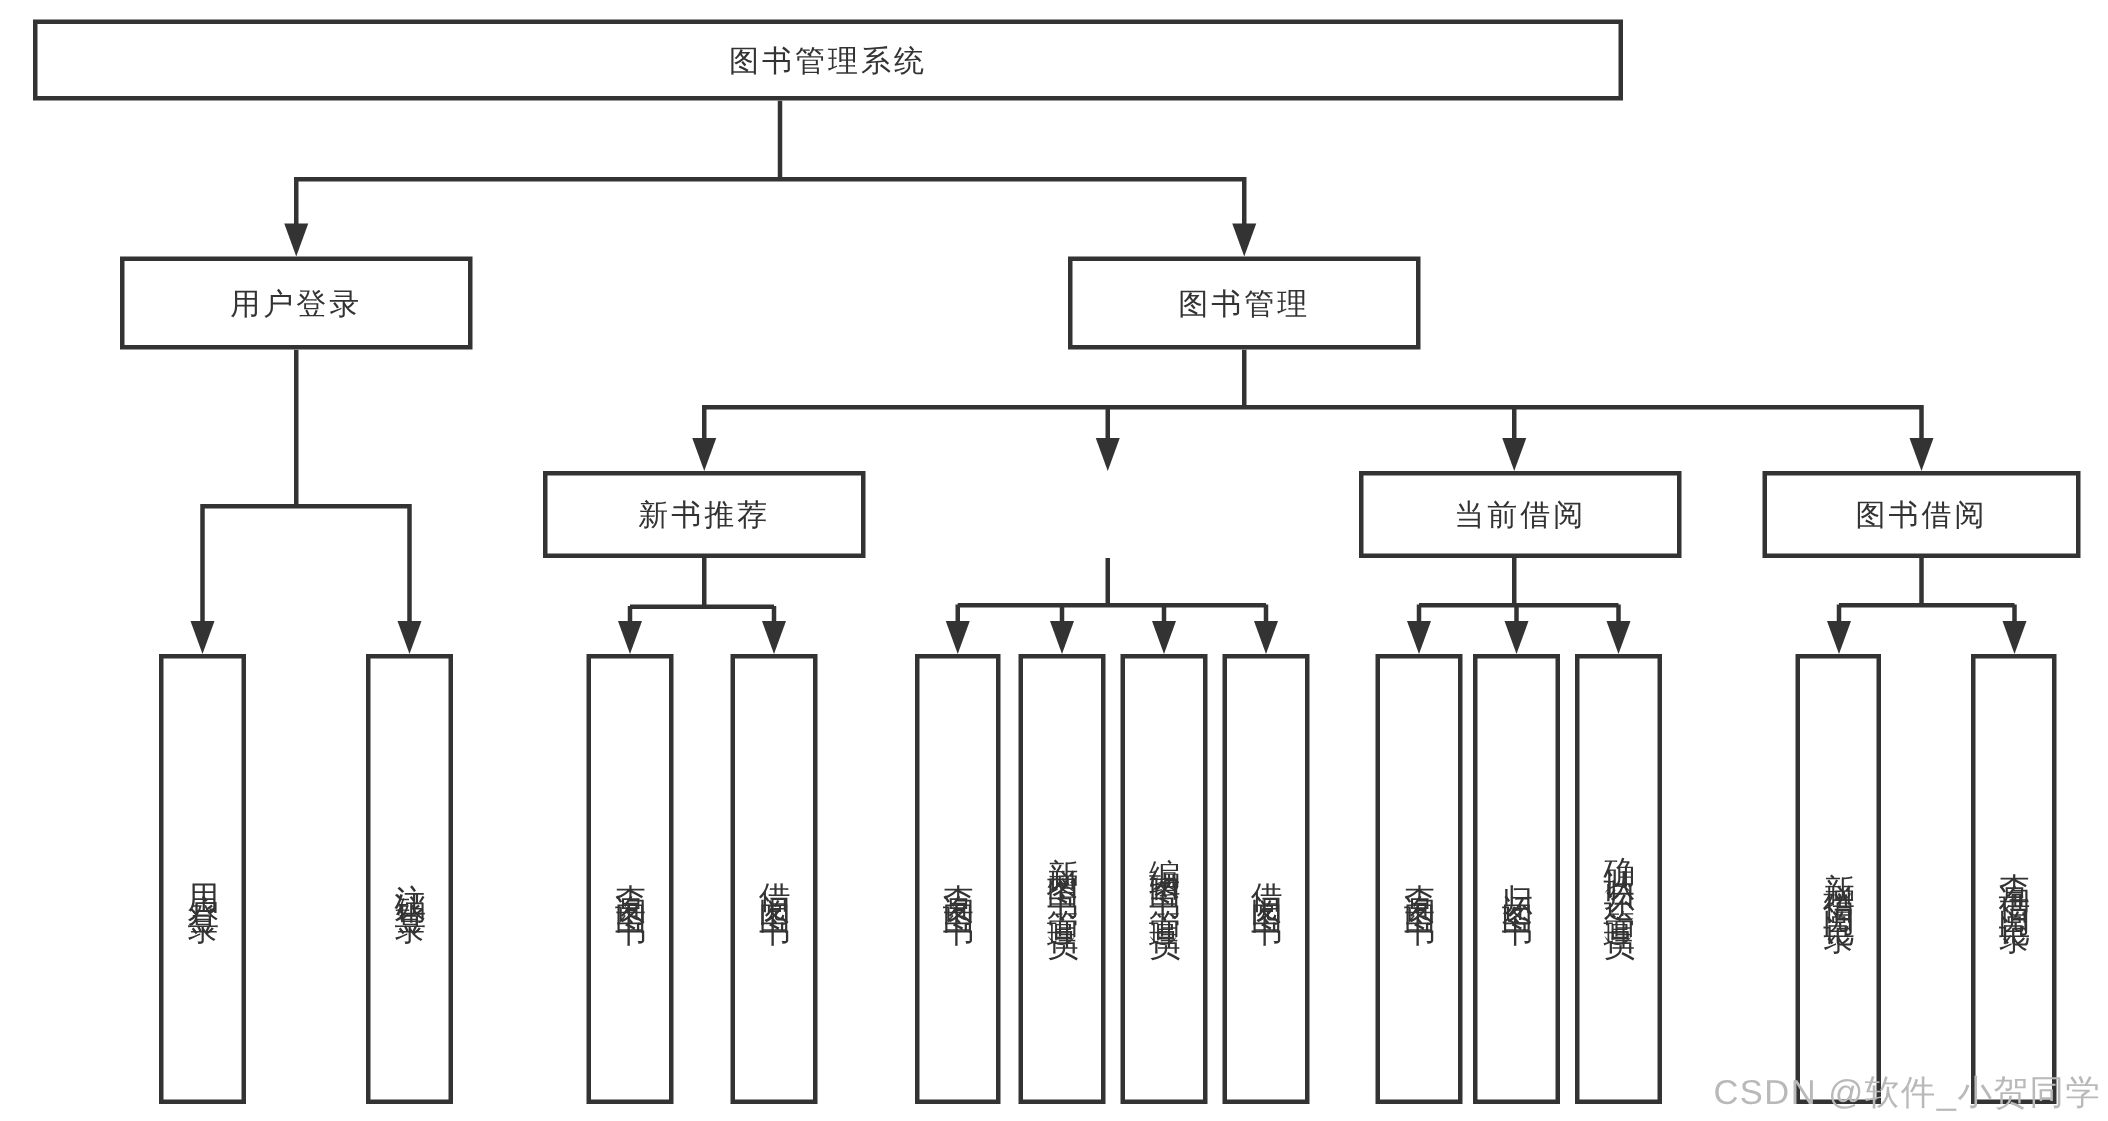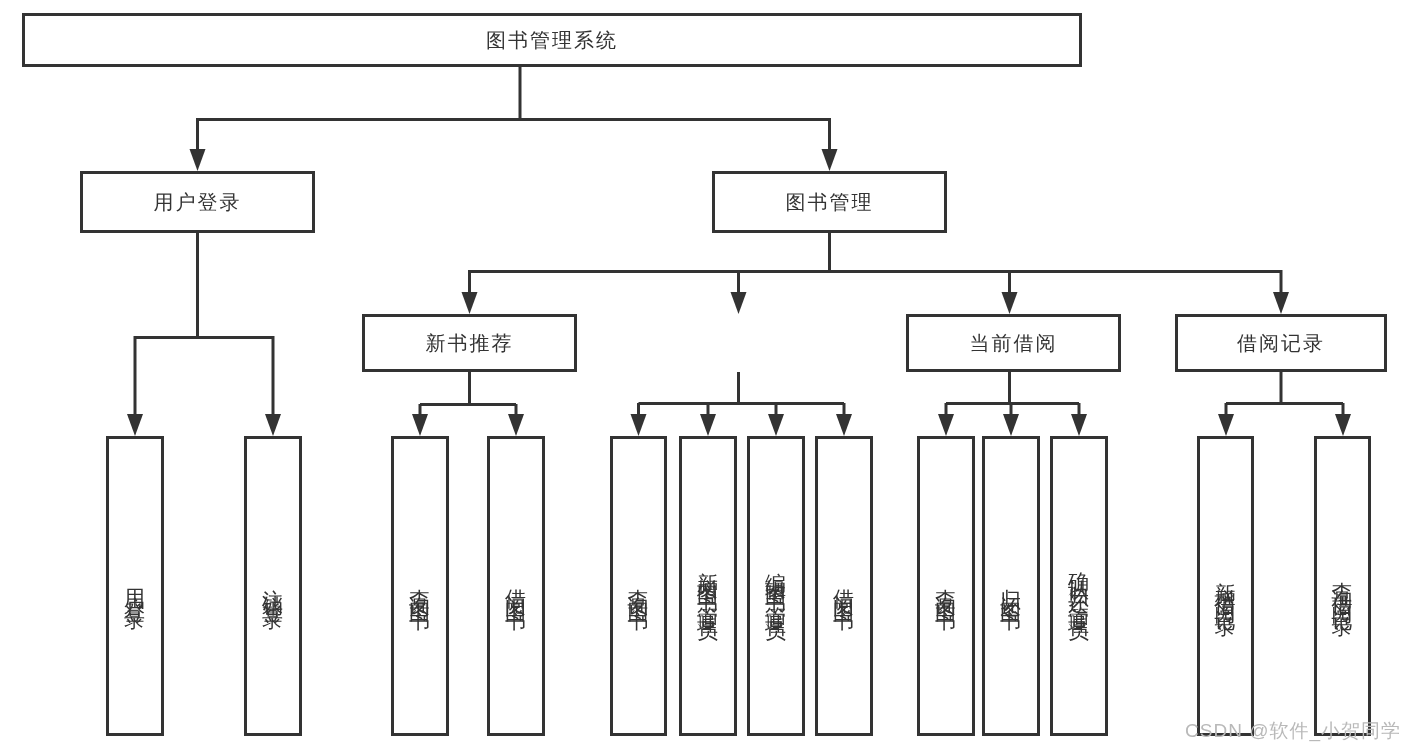--- a/index.html
+++ b/index.html
@@ -41,21 +41,21 @@
     text-orientation: mixed;
     font-size: 21px;
     letter-spacing: 7px;
     line-height: 1;
     white-space: nowrap;
   }
   .watermark {
     position: absolute;
     right: 4px;
     bottom: 3px;
-    font-size: 19px;
+    font-size: 23px;
     color: #b9b9b9;
     letter-spacing: 1px;
     z-index: 5;
   }
 </style>
 </head>
 <body>
 
 <div class="canvas">
 
@@ -139,21 +139,21 @@
     <span>图书管理</span>
   </div>
 
   <div class="node hnode" style="left:362px; top:314px; width:215px; height:58px;justify-content:center;">
     <span>新书推荐</span>
   </div>
   <div class="node hnode" style="left:886px; top:314px; width:215px; height:58px;margin-left:20px;">
     <span>当前借阅</span>
   </div>
   <div class="node hnode" style="left:1175px; top:314px; width:212px; height:58px;">
-    <span>借阅记录</span>
+    <span>图书借阅</span>
   </div>
 
   <div class="node vnode" style="left:106px; top:436px; width:58px; height:300px;">
     <span>用户登录</span>
   </div>
   <div class="node vnode" style="left:244px; top:436px; width:58px; height:300px;">
     <span>注销登录</span>
   </div>
 
   <div class="node vnode" style="left:391px; top:436px; width:58px; height:300px;">

